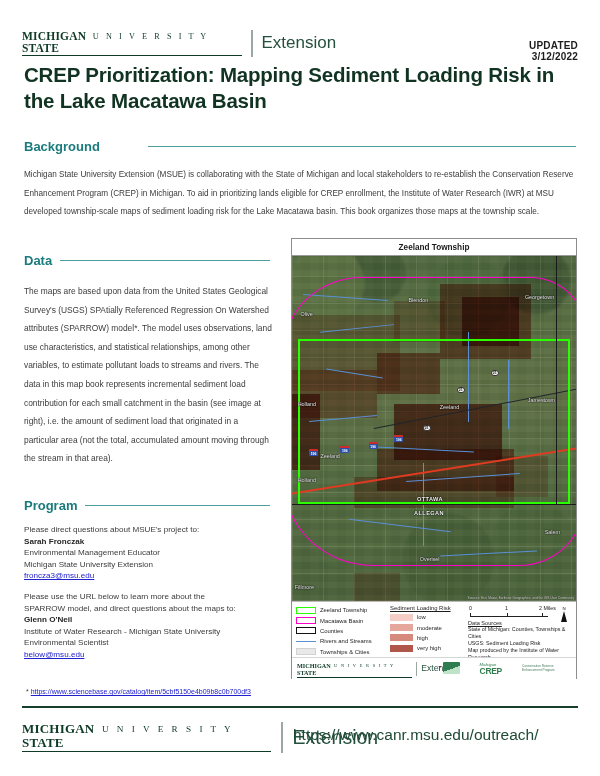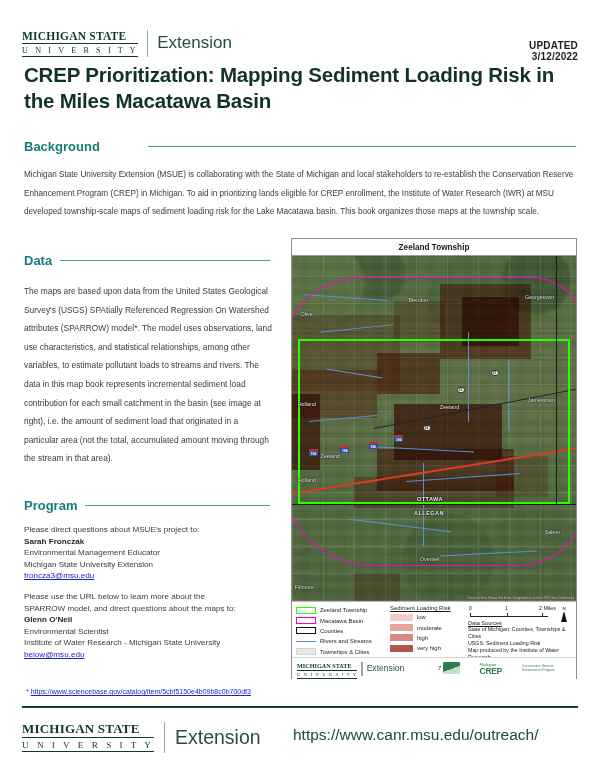--- a/index.html
+++ b/index.html
@@ -9,21 +9,21 @@
     font-family: "Liberation Sans", sans-serif;
     overflow: hidden;
   }
   .page { position: relative; width: 600px; height: 776px; background:#fff; }
 
   
   .top-header {
     position: absolute; left: 0; top: 0; width: 600px; height: 64px;
   }
   .msu-logo { position: absolute; left: 22px; top: 30px; display: flex; align-items: flex-start; }
-  .msu-wordmark { display: flex; flex-direction: column; }
+  .msu-wordmark { display: flex; }
   .msu-line1 {
     font-family: "Liberation Serif", serif;
     font-size: 11.5px; font-weight: 700; letter-spacing: 0.2px;
     color: #0e3a26; line-height: 12px;
     border-bottom: 1.1px solid #0e3a26; padding-bottom: 1px;
   }
   .msu-line2 {
     font-family: "Liberation Serif", serif;
     font-size: 8.2px; font-weight: 400; letter-spacing: 2.6px;
     color: #0e3a26; line-height: 11px; padding-top: 1px;
@@ -255,21 +255,21 @@
       </div>
       <div class="msu-div"></div>
       <div class="msu-ext">Extension</div>
     </div>
     <div class="updated-block">
       <div>UPDATED</div>
       <div>3/12/2022</div>
     </div>
   </div>
 
-  <div class="main-title">CREP Prioritization: Mapping Sediment Loading Risk in the Miles Macatawa Basin</div>
+  <div class="main-title">CREP Prioritization: Mapping Sediment Loading Risk in the Lake Macatawa Basin</div>
 
   <div class="sec-head" id="sec-background">
     <span class="txt">Background</span>
     <span class="rule"></span>
   </div>
   <div class="bg-para">Michigan State University Extension (MSUE) is collaborating with the State of Michigan and local stakeholders to re-establish the Conservation Reserve Enhancement Program (CREP) in Michigan. To aid in prioritizing lands eligible for CREP enrollment, the Institute of Water Research (IWR) at MSU developed township-scale maps of sediment loading risk for the Lake Macatawa basin. This book organizes those maps at the township scale.</div>
 
   <div class="sec-head" id="sec-data">
     <span class="txt">Data</span>
     <span class="rule"></span>
@@ -283,22 +283,22 @@
   <div class="contacts-body">
     <div>Please direct questions about MSUE's project to:</div>
     <div class="bold">Sarah Fronczak</div>
     <div>Environmental Management Educator</div>
     <div>Michigan State University Extension</div>
     <div class="link">froncza3@msu.edu</div>
     <div class="gap"></div>
     <div>Please use the URL below to learn more about the</div>
     <div>SPARROW model, and direct questions about the maps to:</div>
     <div class="bold">Glenn O'Neil</div>
+    <div>Institute of Water Research - Michigan State University</div>
     <div>Environmental Scientist</div>
-    <div>Institute of Water Research - Michigan State University</div>
     <div class="link">below@msu.edu</div>
   </div>
 
   <div class="footnote">
     <span>*</span>
     <span class="link">https://www.sciencebase.gov/catalog/item/5cbf5150e4b09b8c0b700df3</span>
   </div>
 
   <div class="bottom-rule"></div>
   <div class="bottom-logo">

